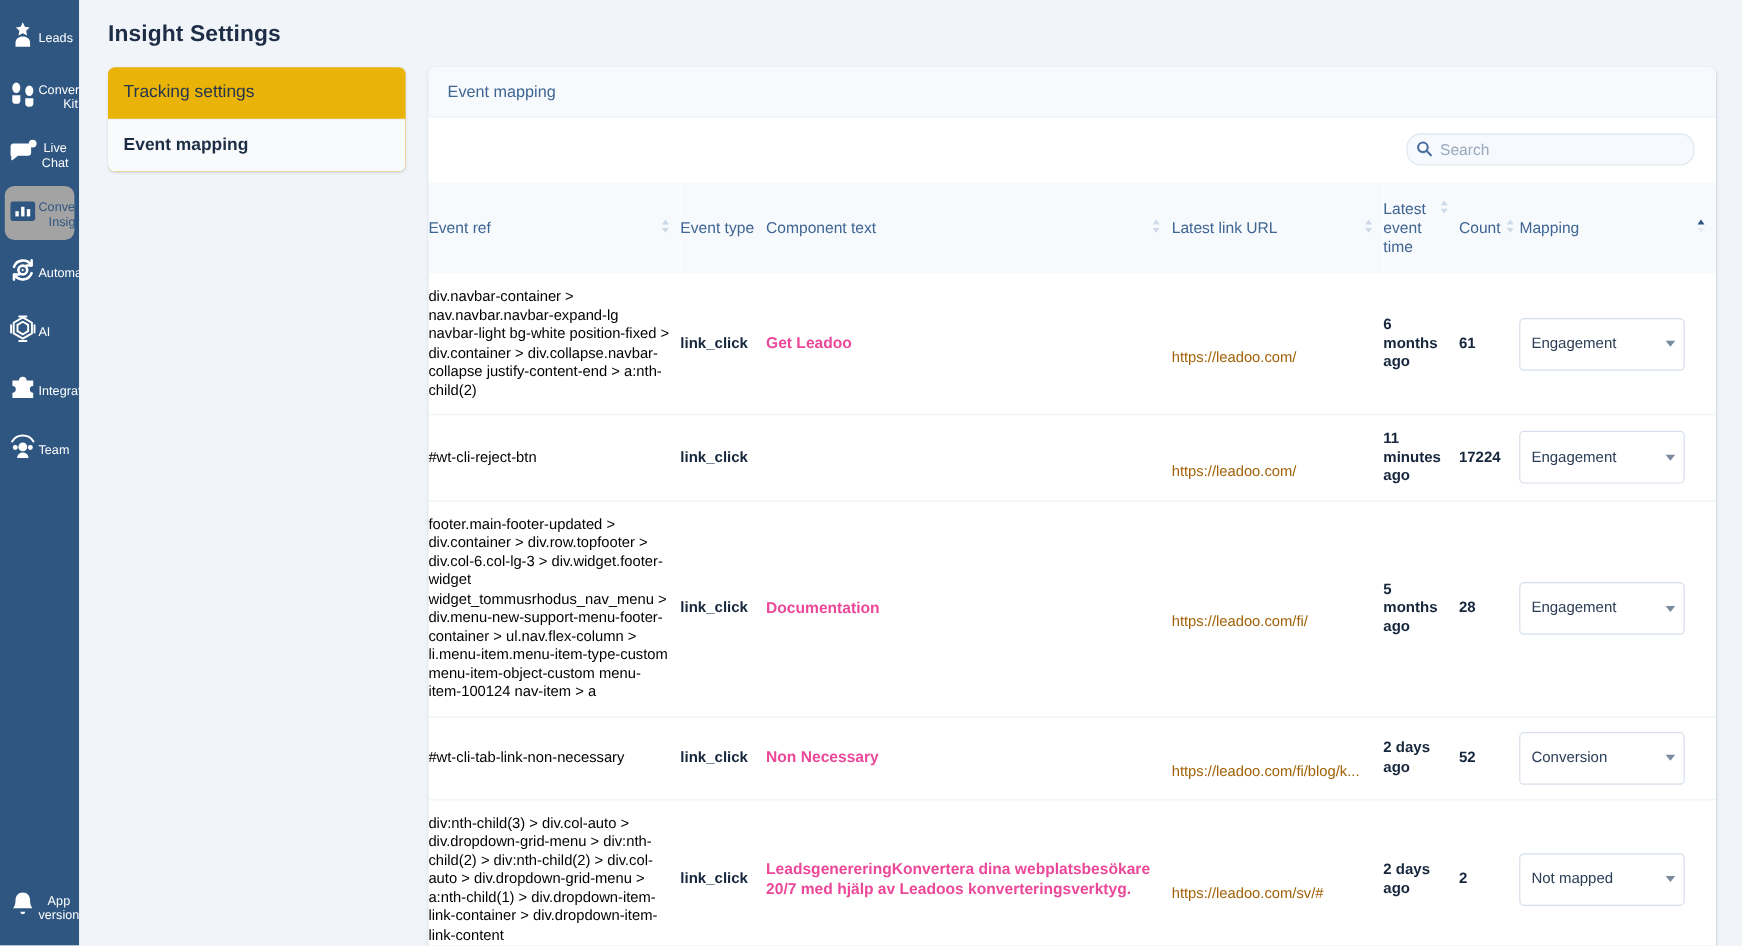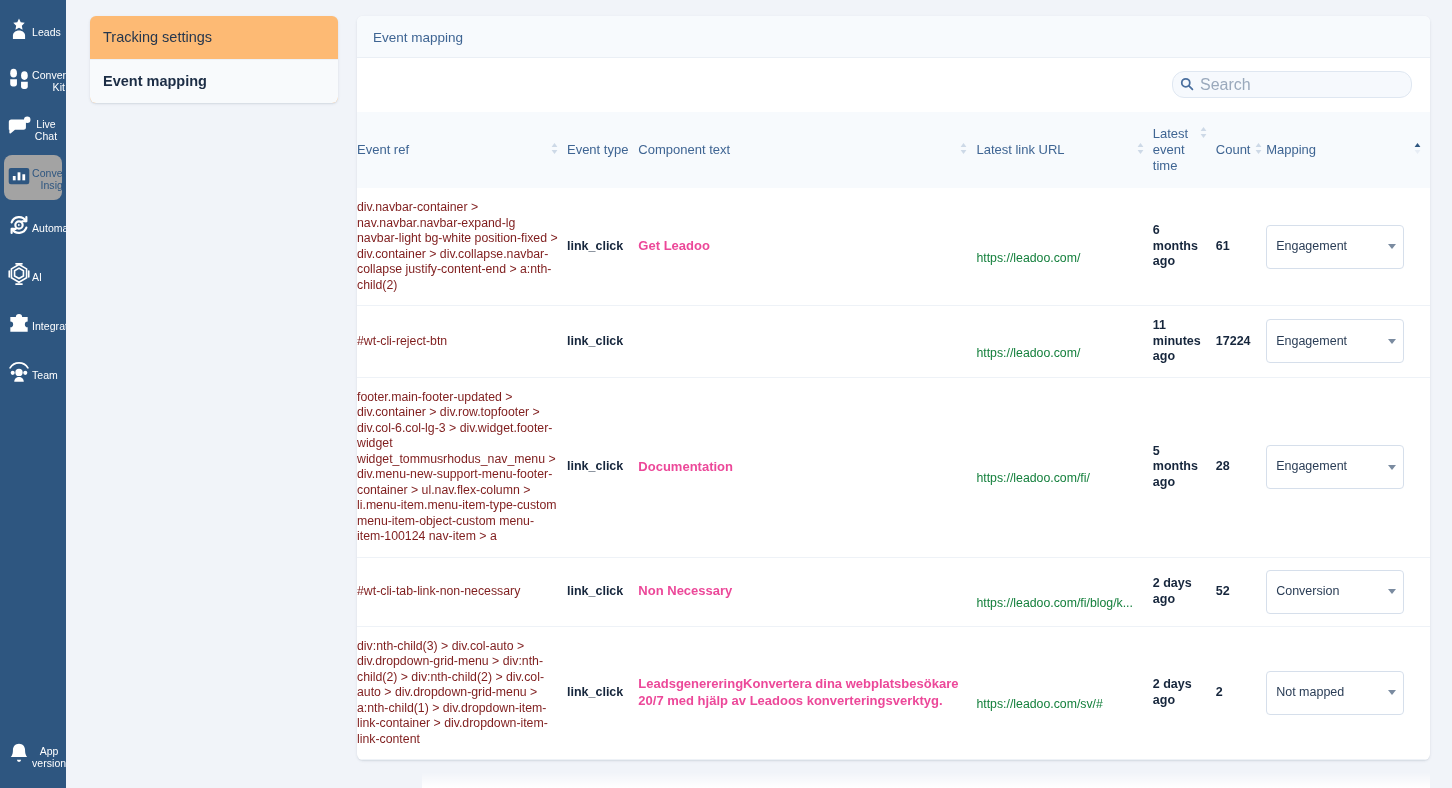--- a/index.html
+++ b/index.html
@@ -71,21 +71,21 @@
     display: flex;
     align-items: flex-start;
     padding: 16px 22px 0 24px;
     gap: 19px;
   }
 
   
   #settings-menu {
     width: 248px;
     flex: 0 0 248px;
-    background: #fdba74;
+    background: #eab308;
     border-radius: 6px;
     box-shadow: 0 1px 3px rgba(30,50,80,0.10), 0 1px 1px rgba(30,50,80,0.05);
     overflow: hidden;
   }
   .menu-item {
     padding: 13px 13px 13px 13px;
     font-size: 14.5px;
     color: #26374d;
     border-bottom: 1px solid #edf1f6;
     cursor: pointer;
@@ -127,21 +127,21 @@
     position: relative;
     width: 240px;
   }
   #search-input {
     width: 240px;
     height: 27px;
     border: 1px solid #dfe7f1;
     border-radius: 12px;
     background: #f6f9fd;
     padding: 0 8px 0 27px;
-    font-size: 16px;
+    font-size: 13px;
     color: #334b66;
     font-family: "Liberation Sans", sans-serif;
     outline: none;
   }
   #search-input::placeholder { color: #9aa9bc; }
   #search-icon {
     position: absolute;
     left: 8px; top: 6px;
     width: 14px; height: 14px;
     pointer-events: none;
@@ -178,26 +178,26 @@
     font-size: 12.5px;
     color: #1c2d45;
     border-bottom: 1px solid #eef2f7;
     line-height: 15.5px;
     word-wrap: break-word;
     overflow-wrap: anywhere;
   }
   td.c-ref { padding-left: 11px; }
   th.c-ref { padding-left: 11px; }
   .ref-link {
-    color: #7f1d1d;
+    color: #000000;
     font-size: 12.3px;
     line-height: 15.5px;
   }
   .url-link {
-    color: #15803d;
+    color: #a16207;
     font-size: 12.3px;
     white-space: nowrap;
     overflow: hidden;
     text-overflow: ellipsis;
     display: block;
     margin-top: 24px;
   }
   .evt-type { font-weight: bold; font-size: 12.5px; color: #16263c; }
   .comp-text { font-weight: bold; font-size: 13px; color: #ec4899; }
   .time-cell { font-weight: bold; font-size: 12.5px; color: #16263c; }
@@ -347,20 +347,21 @@
           <path d="M12 2.6c-3.4 0-5.6 2.6-5.6 5.9 0 4.6-2 6.2-2 6.2h15.2s-2-1.6-2-6.2c0-3.3-2.2-5.9-5.6-5.9z"></path>
           <path d="M10.1 17.4h3.8a1.9 1.9 0 0 1-3.8 0z"></path>
         </svg>
       </span>
       <span class="nav-label">App version</span>
     </div>
   </nav>
 
   <main id="main">
 
+    <h1 id="page-title">Insight Settings</h1>
 
     <div id="content-row">
 
       <aside id="settings-menu">
         <div class="menu-item">
           <span>Tracking settings</span>
         </div>
         <div class="menu-item active">
           <span>Event mapping</span>
         </div>

